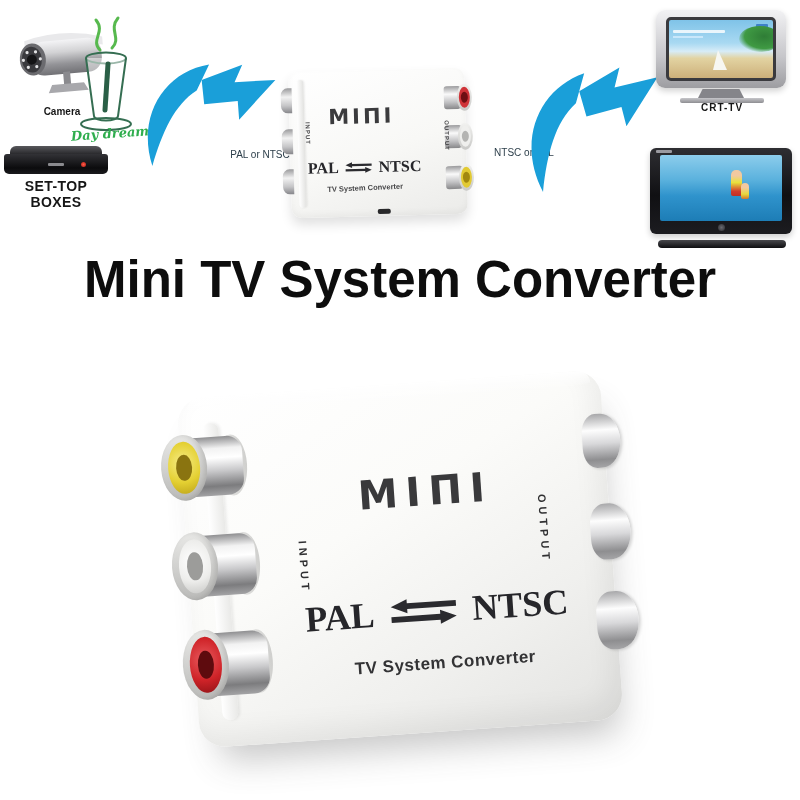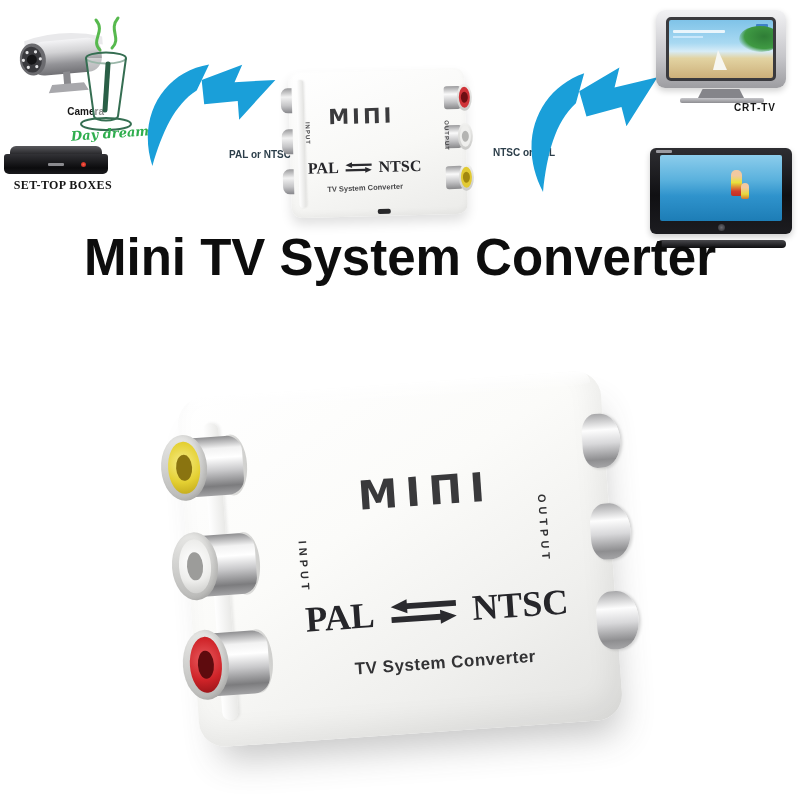--- a/index.html
+++ b/index.html
@@ -5,24 +5,24 @@
   * { margin:0; padding:0; box-sizing:border-box; }
   html,body { background:#fff; }
   .canvas {
     position:relative; width:800px; height:800px; margin:0 auto;
     background:#ffffff; overflow:hidden;
     font-family:"Liberation Sans", sans-serif;
   }
   .abs { position:absolute; }
 
   
-  .label { color:#161616; font-weight:bold; text-align:right; }
+  .label { color:#161616; font-weight:bold; text-align:center; }
   .camera-label { left:20px; top:106px; width:84px; font-size:10px; }
-  .settop-label { left:0px; top:178px; width:112px; font-size:12px; letter-spacing:.4px;font-family:Liberation Serif, serif; }
-  .flow-label { font-size:10px; font-weight:bold; color:#2c3e4a; }
+  .settop-label { left:0px; top:178px; width:112px; font-size:14px; letter-spacing:.4px; }
+  .flow-label { font-size:10px; font-weight:normal; color:#2c3e4a; }
   .label1 { left:200px; top:149px; width:120px; text-align:center; }
   .label2 { left:474px; top:147px; width:100px; text-align:center; }
   .crt-label { left:668px; top:102px; width:108px; font-size:10px; letter-spacing:1px; }
 
   
   .camera-svg { left:10px; top:26px; }
 
   
   .cup { left:66px; top:14px; width:86px; height:142px; }
   .daydream {
@@ -112,21 +112,21 @@
   .fig-mom { position:absolute; left:58%; top:22%; width:11px; height:26px; border-radius:5px 5px 2px 2px;
     background:linear-gradient(180deg,#f2c9a0 0%,#f2c9a0 22%,#e8e23c 48%,#d23b2e 82%,#c22f24 100%); }
   .fig-kid { position:absolute; left:66%; top:42%; width:8px; height:16px; border-radius:4px 4px 2px 2px;
     background:linear-gradient(180deg,#f2c9a0 0%,#f2c9a0 28%,#e8d83c 70%,#d2762e 100%); }
   .flat-btn { position:absolute; left:50%; bottom:3px; width:7px; height:7px; margin-left:-3px; border-radius:50%;
     background:radial-gradient(circle,#6a6a70,#2a2a2e); }
   .flat-bar { position:absolute; left:10px; top:92px; width:128px; height:8px; border-radius:4px;
     background:linear-gradient(180deg,#48484c,#0e0e10); }
 
   
-  .title { position:absolute; left:0; top:228px; width:100%; text-align:center;
+  .title { position:absolute; left:0; top:250px; width:100%; text-align:center;
     font-size:51px; font-weight:bold; color:#0d0d0d; letter-spacing:0; }
 
   
   .big-box {
     left:188px; top:384px; width:424px; height:350px; border-radius:26px;
     background:linear-gradient(150deg,#ffffff 0%,#fbfbf9 40%,#f0f0ee 72%,#e3e3e1 100%);
     box-shadow:inset -8px -12px 28px rgba(0,0,0,.06), 8px 26px 34px -12px rgba(70,70,70,.30);
     transform:rotate(-4deg);
   }
   .big-box::before { content:""; position:absolute; left:10px; right:10px; top:0; height:16px;

